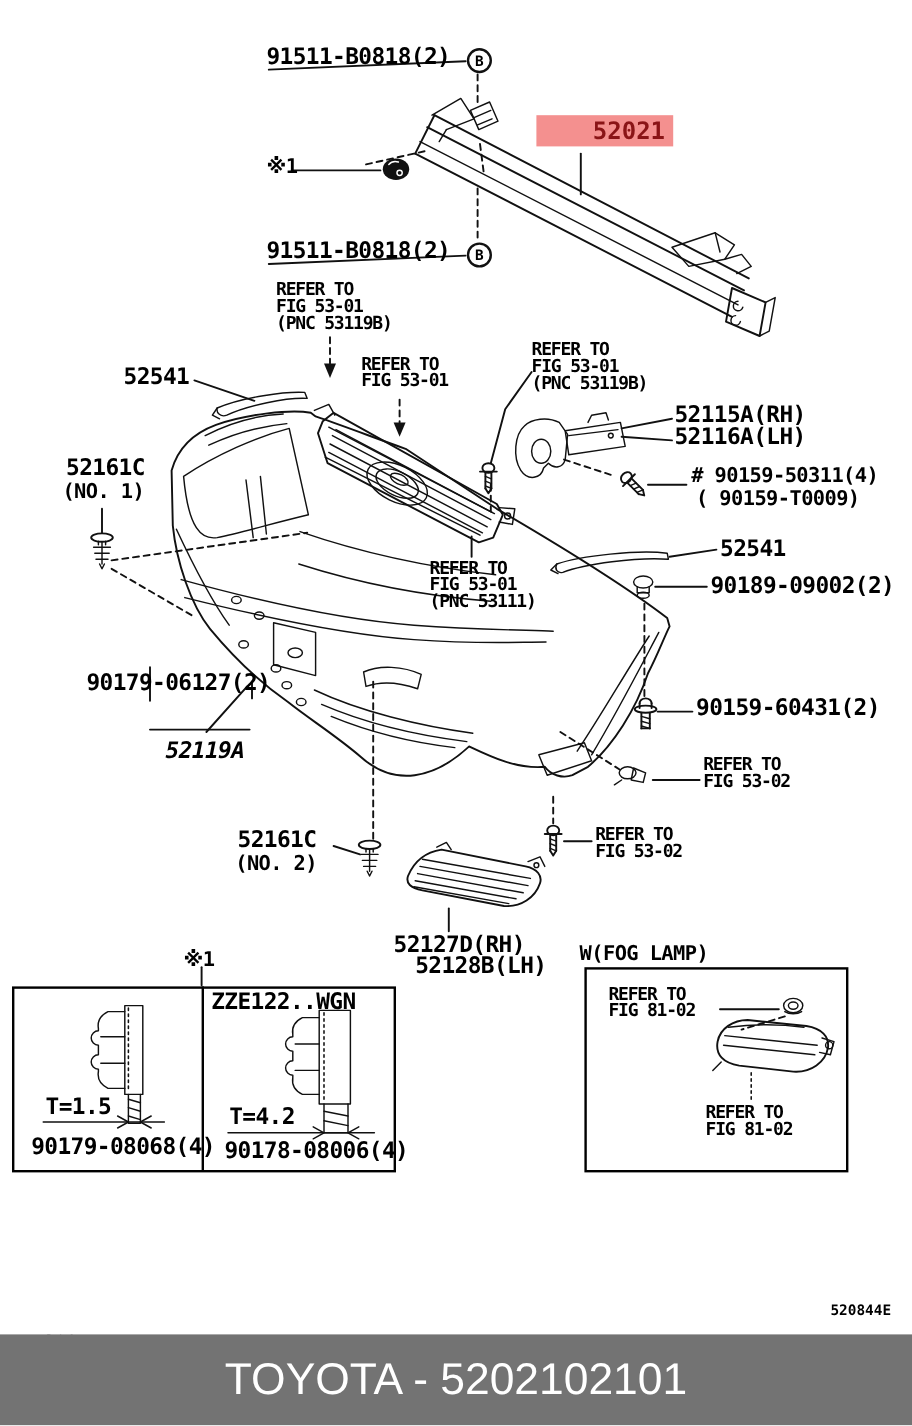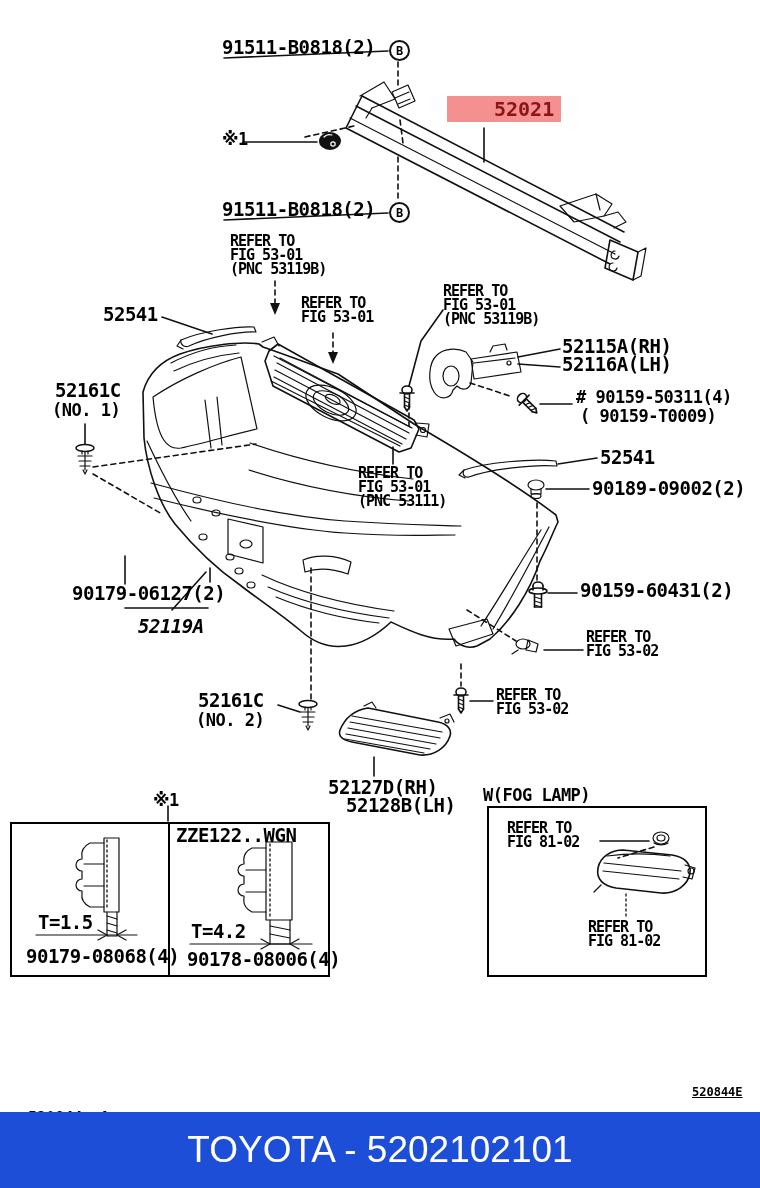--- a/index.html
+++ b/index.html
@@ -286,21 +286,21 @@
 
 <div class="lbl num" style="left:55px;top:381px;">52161C</div>
 <div class="lbl numsm" style="left:52px;top:402px;">(NO. 1)</div>
 
 <div class="lbl num" style="left:600px;top:448px;">52541</div>
 <div class="lbl num" style="left:592px;top:479px;">90189-09002(2)</div>
 <div class="lbl refer" style="left:358px;top:466px;">REFER TO
 FIG 53-01
 (PNC 53111)</div>
 
-<div class="lbl num" style="left:72px;top:584px;text-align:center;">90179-06127(2)</div>
+<div class="lbl num" style="left:72px;top:560px;text-align:center;">90179-06127(2)</div>
 <div class="lbl num" style="left:138px;top:617px;font-style:italic;">52119A</div>
 <div class="lbl num" style="left:580px;top:581px;">90159-60431(2)</div>
 <div class="lbl refer" style="left:586px;top:630px;">REFER TO
 FIG 53-02</div>
 <div class="lbl refer" style="left:496px;top:688px;">REFER TO
 FIG 53-02</div>
 
 <div class="lbl num" style="left:198px;top:691px;">52161C</div>
 <div class="lbl numsm" style="left:196px;top:712px;">(NO. 2)</div>
 <div class="lbl num" style="left:328px;top:778px;">52127D(RH)</div>
@@ -313,18 +313,18 @@
 <div class="lbl num" style="left:191px;top:922px;">T=4.2</div>
 <div class="lbl num" style="left:187px;top:950px;">90178-08006(4)</div>
 
 <div class="lbl numsm" style="left:483px;top:787px;">W(FOG LAMP)</div>
 <div class="lbl refer" style="left:507px;top:821px;">REFER TO
 FIG 81-02</div>
 <div class="lbl refer" style="left:588px;top:920px;">REFER TO
 FIG 81-02</div>
 
 <div class="lbl footsm" style="left:10px;top:1082px;">- 520844- A</div>
-<div class="lbl foottiny" style="left:692px;top:1086px;text-decoration:underline;">520844E</div>
-<div class="footbar" style="top: 1112px; height: 76px; background-color: #1d4ed8;">
+<div class="lbl foottiny" style="left:692px;top:1086px;">520844E</div>
+<div class="footbar" style="top: 1112px; height: 76px; background-color: #737373;">
   <span>TOYOTA - 5202102101</span>
 </div>
 
 </div>
 
 </body></html>

